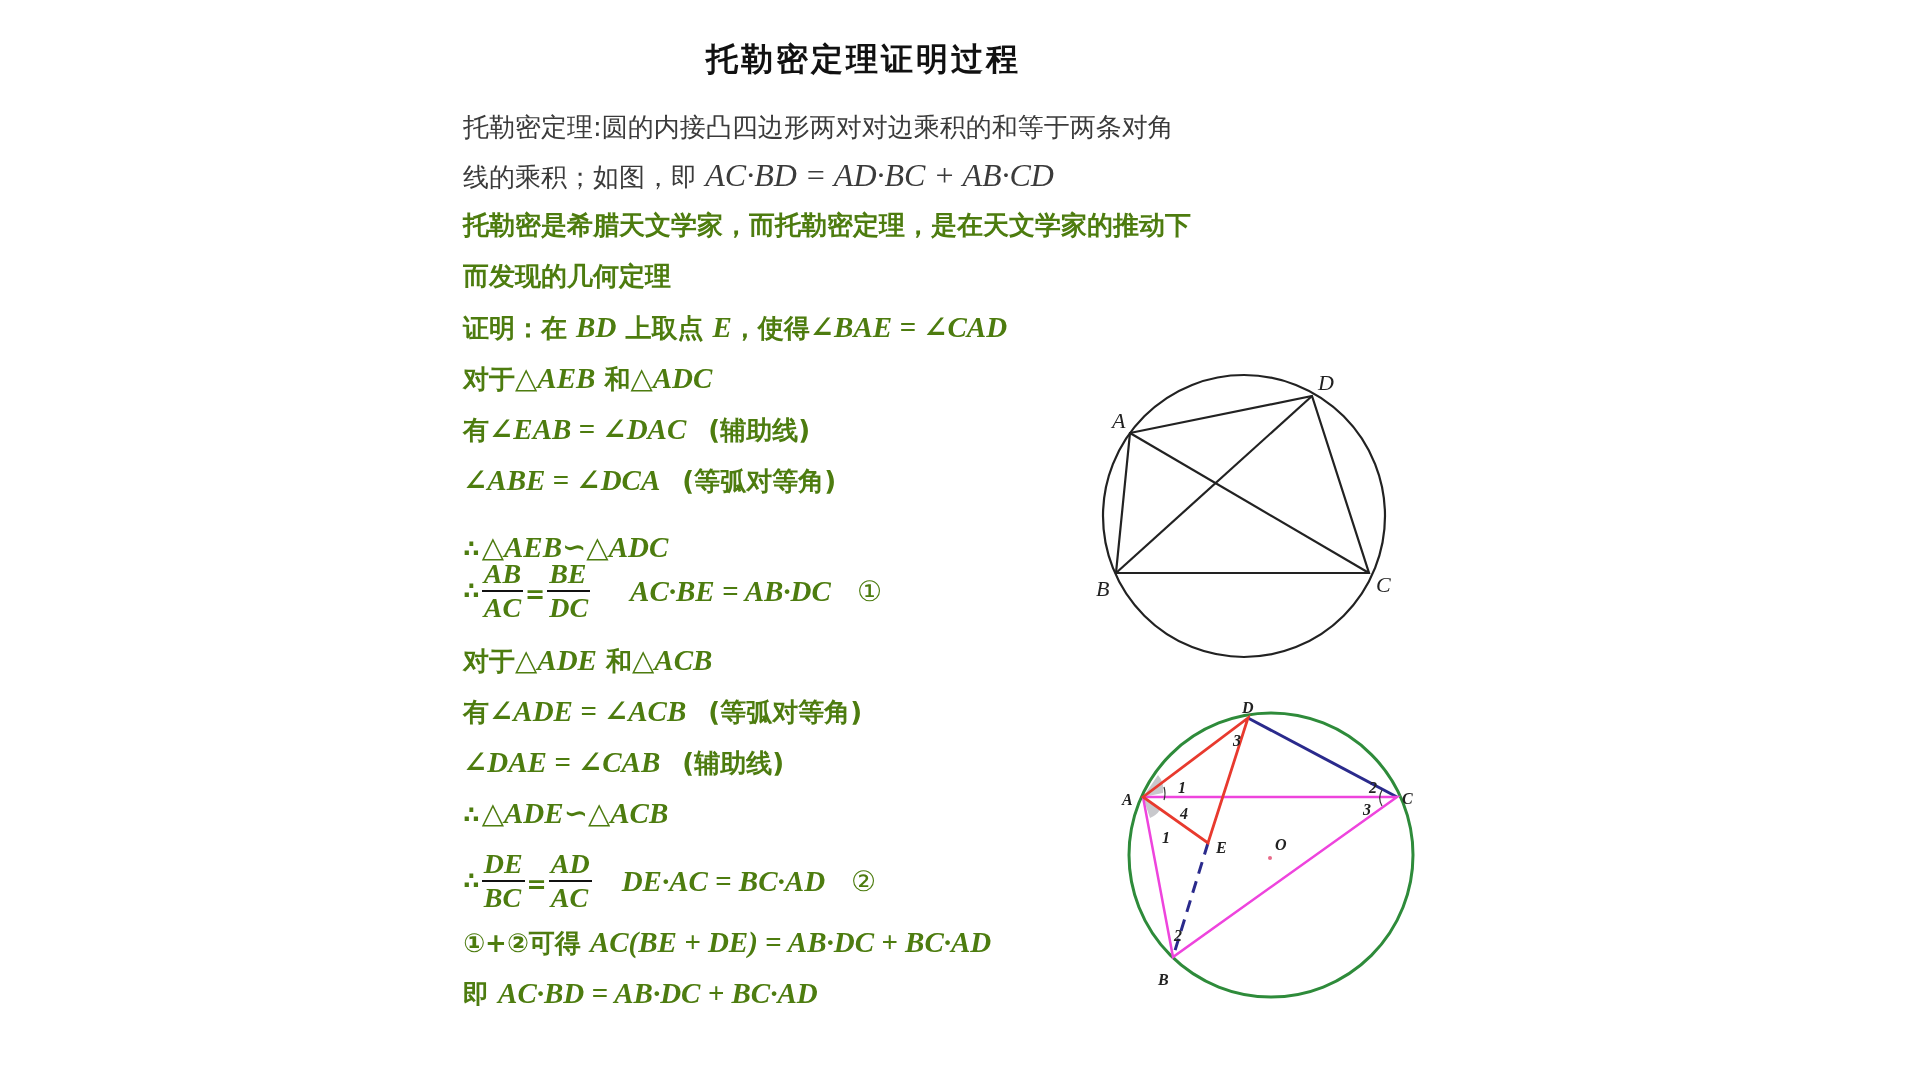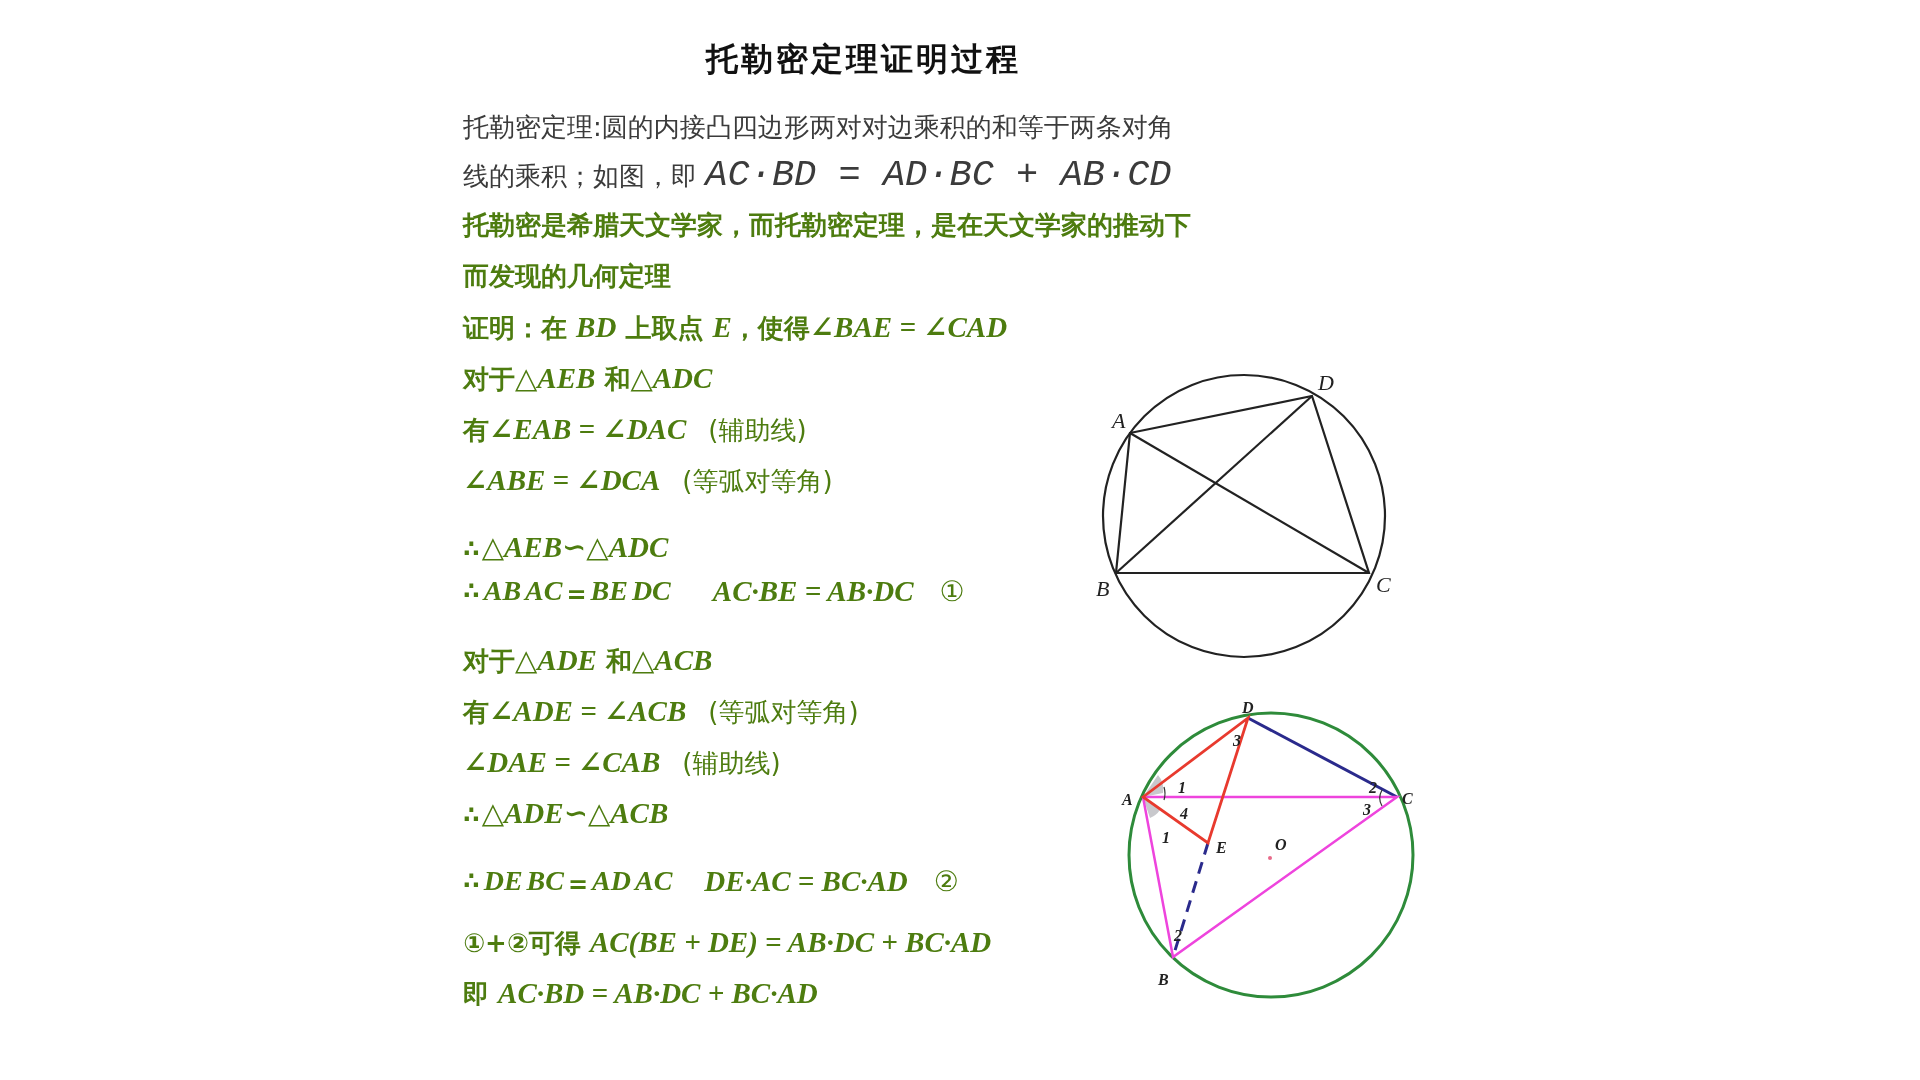--- a/index.html
+++ b/index.html
@@ -3,26 +3,26 @@
 <meta charset="utf-8">
 <style>
   html, body { margin: 0; padding: 0; background: #ffffff; }
   body { width: 1920px; height: 1080px; position: relative; overflow: hidden;
          font-family: "DejaVu Sans", "Liberation Sans", sans-serif; color: #111; }
   .title { position: absolute; left: 706px; top: 38px; font-size: 32px; font-weight: bold;
            letter-spacing: 3px; color: #111; white-space: nowrap; }
   .line { position: absolute; left: 463px; font-size: 26px; white-space: nowrap; line-height: 34px; }
   .gray { color: #3b3b3b; font-weight: normal; }
   .dark { color: #4d7c0f; font-weight: bold; }
-  .m { font-family: Liberation Mono, monospace; font-style: italic; font-size: 37px; }
+  .m { font-family: Liberation Serif, serif; font-style: italic; font-size: 32px; }
   .mb { font-family: "Liberation Serif", "DejaVu Serif", serif; font-style: italic; font-weight: bold; font-size: 29px; }
-  .note { font-weight: normal; margin-left: 22px; }
+  .note { font-weight: bold; margin-left: 22px; }
   .circ { font-weight: normal; margin-left: 26px; font-size: 28px; }
   .frac-line { position: absolute; left: 463px; height: 70px; white-space: nowrap; display: flex; align-items: center; }
-  .frac { display: inline-flex; flex-direction: row; align-items: flex-start; vertical-align: middle; }
+  .frac { display: inline-flex; flex-direction: column; align-items: flex-start; vertical-align: middle; }
   .frac .num, .frac .den { font-family: "Liberation Serif", "DejaVu Serif", serif; font-style: italic; font-weight: bold; font-size: 28px; line-height: 30px; padding: 0 2px; }
   .frac .bar { width: 100%; height: 2px; background: #111; margin: 1px 0; }
   .therefore { font-size: 24px; font-weight: bold; margin-right: 2px; }
   .eqs { font-size: 24px; margin: 0 2px; position: relative; top: 4px; }
   svg { position: absolute; left: 0; top: 0; }
   .lbl { font-family: "Liberation Serif", "DejaVu Serif", serif; font-style: italic; }
 </style>
 </head>
 <body>
 

